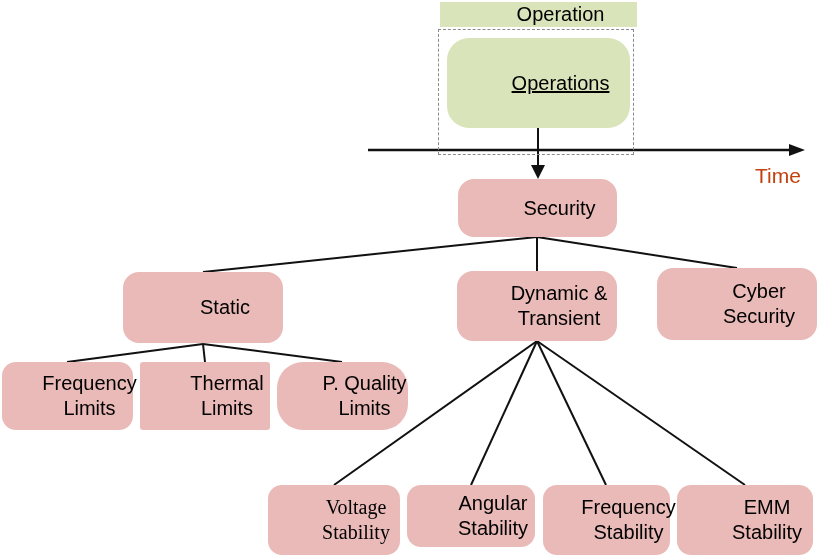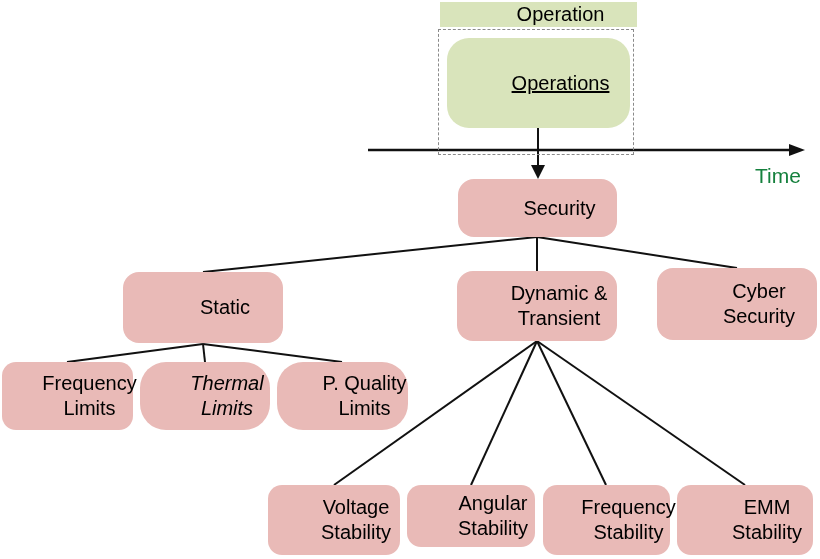--- a/index.html
+++ b/index.html
@@ -45,30 +45,30 @@
     left: 438px; top: 29px; width: 196px; height: 126px;
     border: 1px dashed var(--c-dash, #8a8a8a);
     box-sizing: border-box;
     background: transparent;
   }
   #operations-box { left: 447px; top: 38px; width: 183px; height: 90px; border-radius: 22px; text-decoration: underline; }
   #time-label {
     position: absolute;
     left: 742px; top: 162px; width: 72px; height: 28px;
     display: flex; align-items: center; justify-content: center;
-    font-size: 21px; color: #15803d;
+    font-size: 21px; color: #c2410c;
   }
   #node-security          { left: 458px; top: 179px; width: 159px; height: 58px; }
   #node-static            { left: 123px; top: 272px; width: 160px; height: 71px; }
   #node-dynamic-transient { left: 457px; top: 271px; width: 160px; height: 70px; }
   #node-cyber-security    { left: 657px; top: 268px; width: 160px; height: 72px; }
   #node-frequency-limits  { left: 2px;   top: 362px; width: 131px; height: 68px; border-radius: 14px; }
-  #node-thermal-limits    { left: 140px; top: 362px; width: 130px; height: 68px; border-radius: 26px; font-style: italic; }
+  #node-thermal-limits    { left: 140px; top: 362px; width: 130px; height: 68px; border-radius: 3px; }
   #node-pquality-limits   { left: 277px; top: 362px; width: 131px; height: 68px; border-radius: 26px; }
-  #node-voltage-stability   { left: 268px; top: 485px; width: 132px; height: 70px; border-radius: 14px; }
+  #node-voltage-stability   { left: 268px; top: 485px; width: 132px; height: 70px; border-radius: 14px; font-family: Liberation Serif, serif; }
   #node-angular-stability   { left: 407px; top: 485px; width: 128px; height: 62px; border-radius: 14px; }
   #node-frequency-stability { left: 543px; top: 485px; width: 127px; height: 70px; border-radius: 14px; }
   #node-emm-stability       { left: 677px; top: 485px; width: 136px; height: 70px; border-radius: 14px; }
 </style>
 </head>
 <body>
 
 <div id="canvas">
 
   <svg id="edges" viewBox="0 0 820 559" xmlns="http://www.w3.org/2000/svg">

